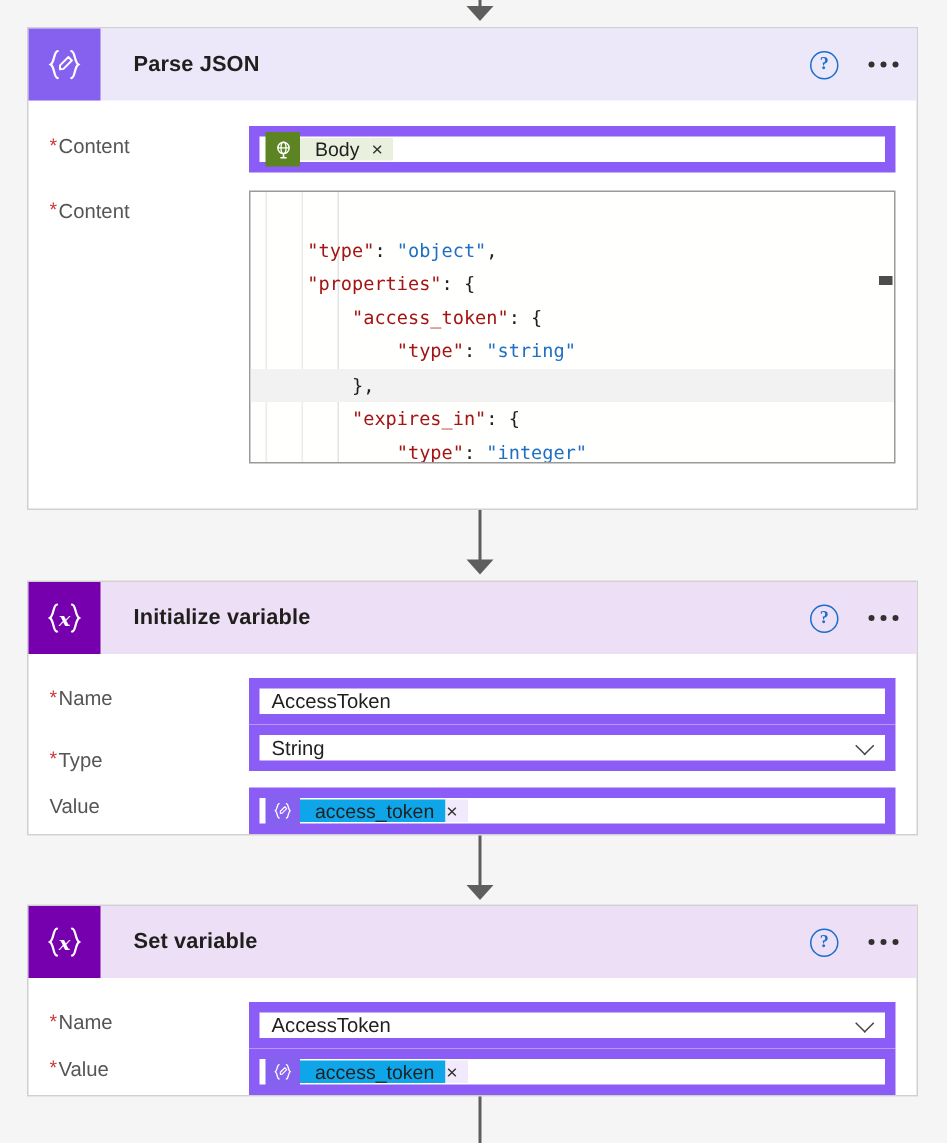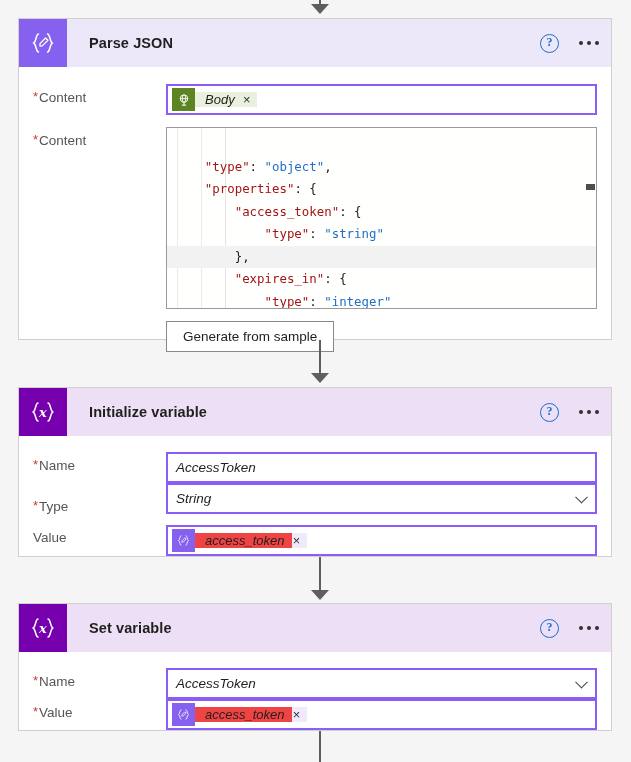--- a/index.html
+++ b/index.html
@@ -132,31 +132,30 @@
   }
   .req {
     color: #d13438;
     font-size: 13px;
     margin-right: 1px;
     vertical-align: 1px;
   }
   .field-control { flex: 1 1 auto; min-width: 0; }
 
   .input-box {
-    border: 2px solid #8b5cf6;
+    border: 7px solid #8b5cf6;
     background: #fff;
     height: 31px;
     display: flex;
     align-items: center;
     padding: 0 8px;
     box-sizing: border-box;
     font-size: 13.5px;
     color: #201f1e;
     position: relative;
-    font-style: italic;
   }
   .input-box.token-holder { padding: 0 4px; }
   .chev {
     position: absolute;
     right: 9px;
     top: 50%;
     width: 8px; height: 8px;
     border-right: 1.6px solid #444;
     border-bottom: 1.6px solid #444;
     transform: translateY(-70%) rotate(45deg);
@@ -179,21 +178,21 @@
     flex: 0 0 23px;
   }
   .token-icon.http { background: #5d8423; }
   .token-icon.parsejson { background: #8661f0; }
   .token-text {
     padding: 0 7px 0 10px;
     color: #201f1e;
     white-space: nowrap;
   }
   .token.green .token-text { background: #e9f0de; }
-  .token.purple .token-text { background: #ef4444; }
+  .token.purple .token-text { background: #0ea5e9; }
   .token-x {
     cursor: pointer;
     font-size: 13px;
     color: #323130;
     padding-right: 7px;
     padding-left: 1px;
   }
   .token.green .token-x { background: #e9f0de; }
   .token.purple .token-x { background: #f0eafc; }
 
@@ -342,23 +341,20 @@
             </div>
           <div class="editor-scrollbar-track">
             <div class="editor-scrollbar-thumb" style="top:56px;"></div>
           </div>
         </div>
       </div>
     </div>
 
     <div class="field-row" style="margin-top:12px;">
       <div class="field-label"></div>
-      <div class="field-control">
-        <button class="gen-button">Generate from sample</button>
-      </div>
     </div>
 
   </div>
 </div>
 
 <div class="connector">
   <div class="conn-line" style="top:340px;height:36px;"></div>
   <div class="conn-arrow" style="top:373px;"></div>
 </div>
 

